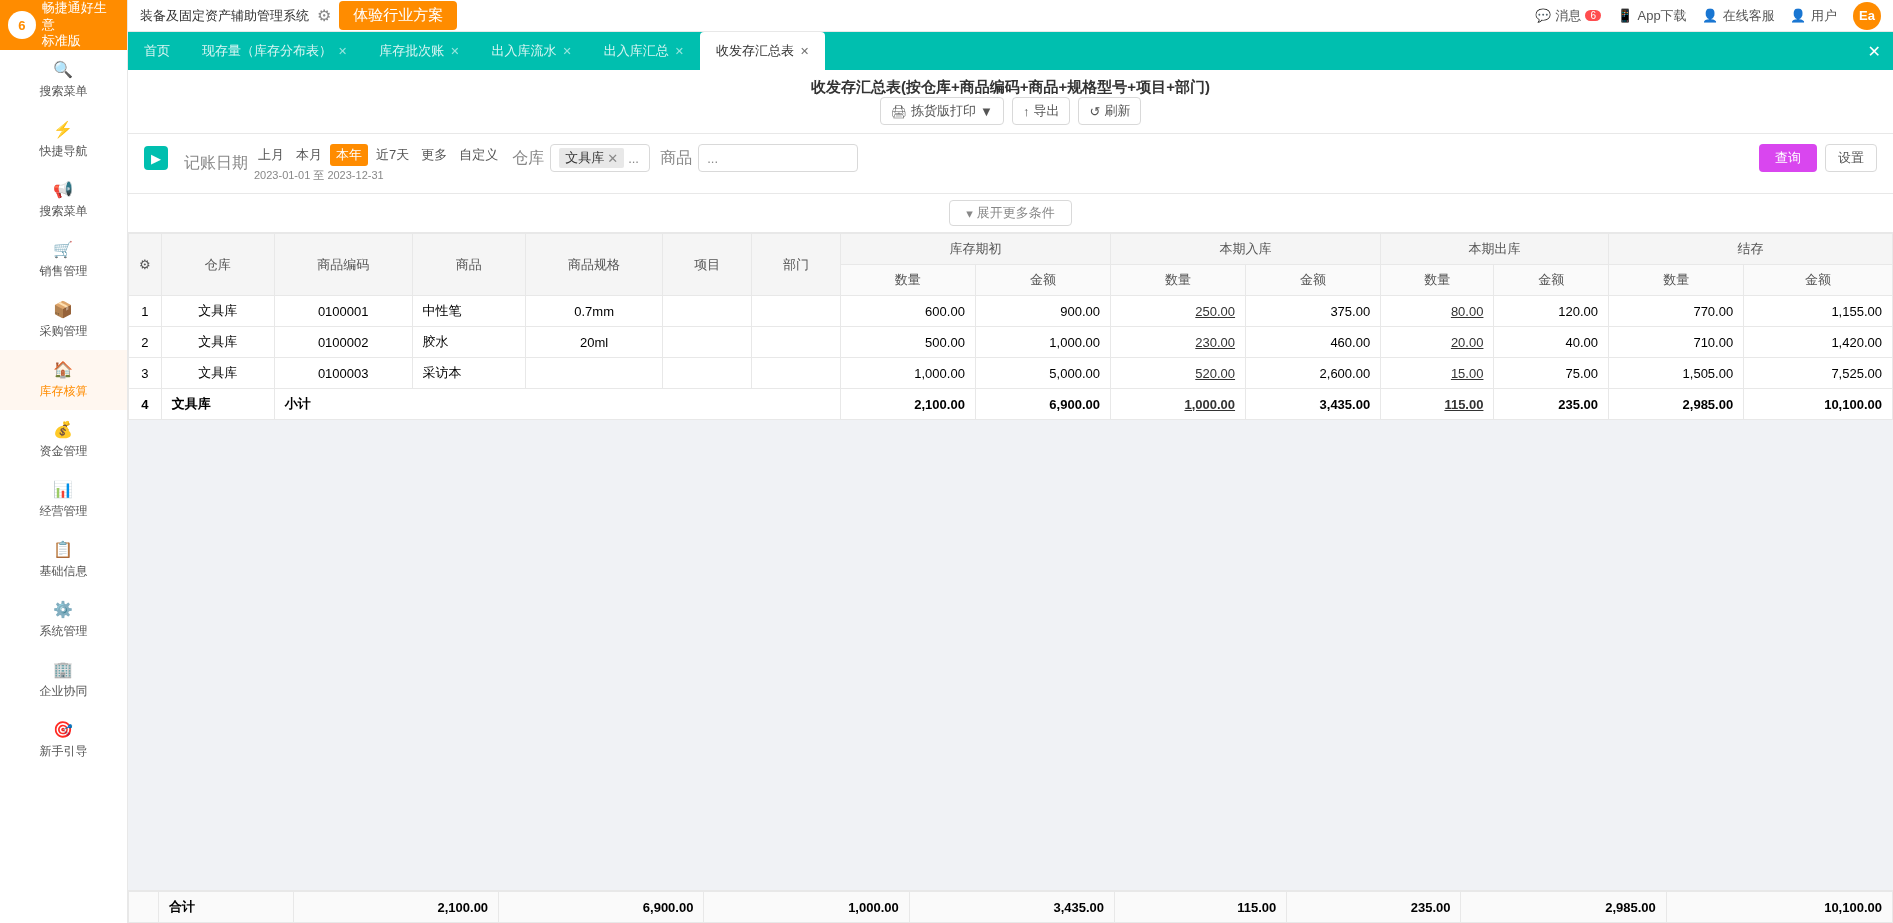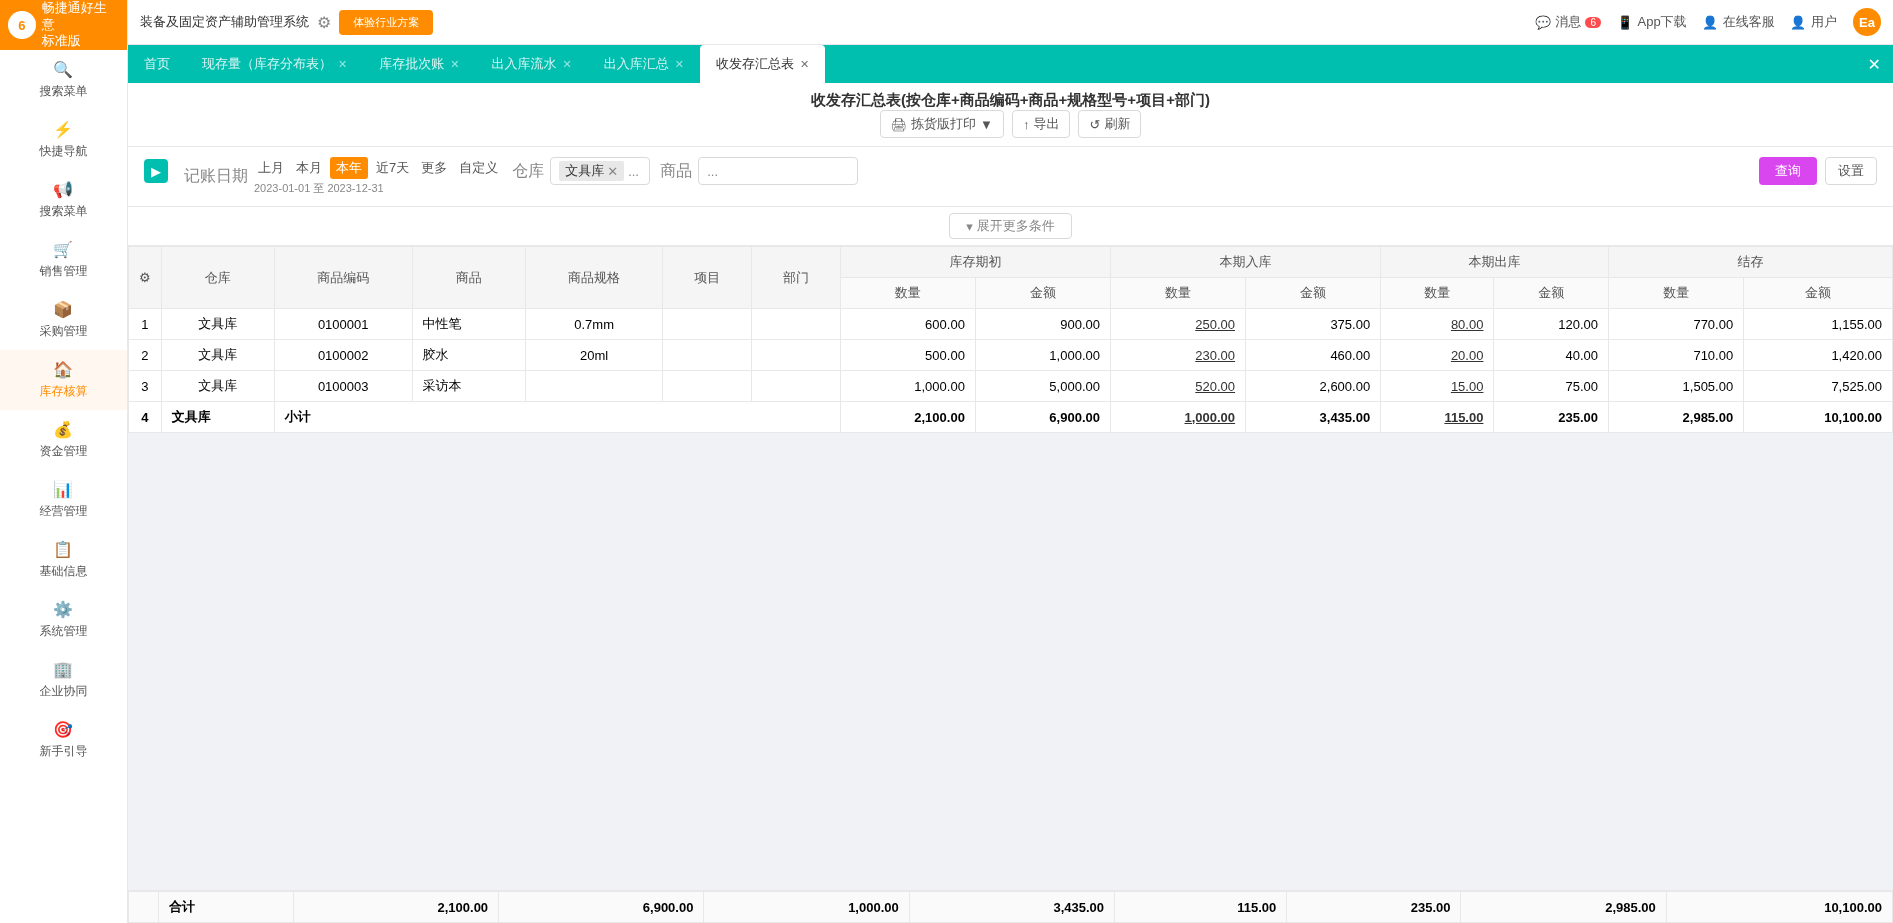--- a/index.html
+++ b/index.html
@@ -12,25 +12,25 @@
     .sidebar-logo-text { font-size: 11px; color: #fff; line-height: 1.3; }
     .sidebar-item { display: flex; flex-direction: column; align-items: center; padding: 10px 4px; cursor: pointer; color: #555; border-bottom: none; gap: 4px; }
     .sidebar-item.active { background: #fff7f0; color: #ff8c00; }
     .sidebar-item-icon { font-size: 16px; }
     .sidebar-item-label { font-size: 12px; text-align: center; }
 
     
     .main { flex: 1; display: flex; flex-direction: column; overflow: hidden; }
 
     
-    .topbar { height: 45px; background: #fff; border-bottom: 1px solid #e8e8e8; display: flex; align-items: center; justify-content: space-between; padding: 0 12px; flex-shrink: 0; }
+    .topbar { height: 32px; background: #fff; border-bottom: 1px solid #e8e8e8; display: flex; align-items: center; justify-content: space-between; padding: 0 12px; flex-shrink: 0; }
     .topbar-left { display: flex; align-items: center; gap: 8px; }
     .topbar-title { font-size: 13px; color: #333; }
     .topbar-settings { font-size: 16px; color: #888; cursor: pointer; }
-    .topbar-btn { background: #ff8c00; color: #fff; border: none; border-radius: 4px; padding: 5px 14px; cursor: pointer; font-size: 11px; }
+    .topbar-btn { background: #ff8c00; color: #fff; border: none; border-radius: 4px; padding: 5px 14px; cursor: pointer; font-size: 15px; }
     .topbar-right { display: flex; align-items: center; gap: 16px; color: #555; font-size: 13px; }
     .topbar-right-item { display: flex; align-items: center; gap: 4px; cursor: pointer; }
     .badge { background: #ff4d4f; color: #fff; border-radius: 10px; font-size: 10px; padding: 0 4px; min-width: 16px; text-align: center; }
 
     
     .nav-tabs { background: #00bfaf; display: flex; align-items: center; height: 38px; flex-shrink: 0; padding-left: 0; }
     .nav-tab { padding: 0 16px; height: 100%; display: flex; align-items: center; gap: 6px; color: rgba(255,255,255,0.85); cursor: pointer; font-size: 13px; white-space: nowrap; }
     .nav-tab.active { background: #fff; color: #333; border-radius: 4px 4px 0 0; }
     .nav-tab-close { font-size: 11px; opacity: 0.7; }
     .nav-close-btn { margin-left: auto; padding: 0 12px; color: #fff; cursor: pointer; font-size: 16px; }

